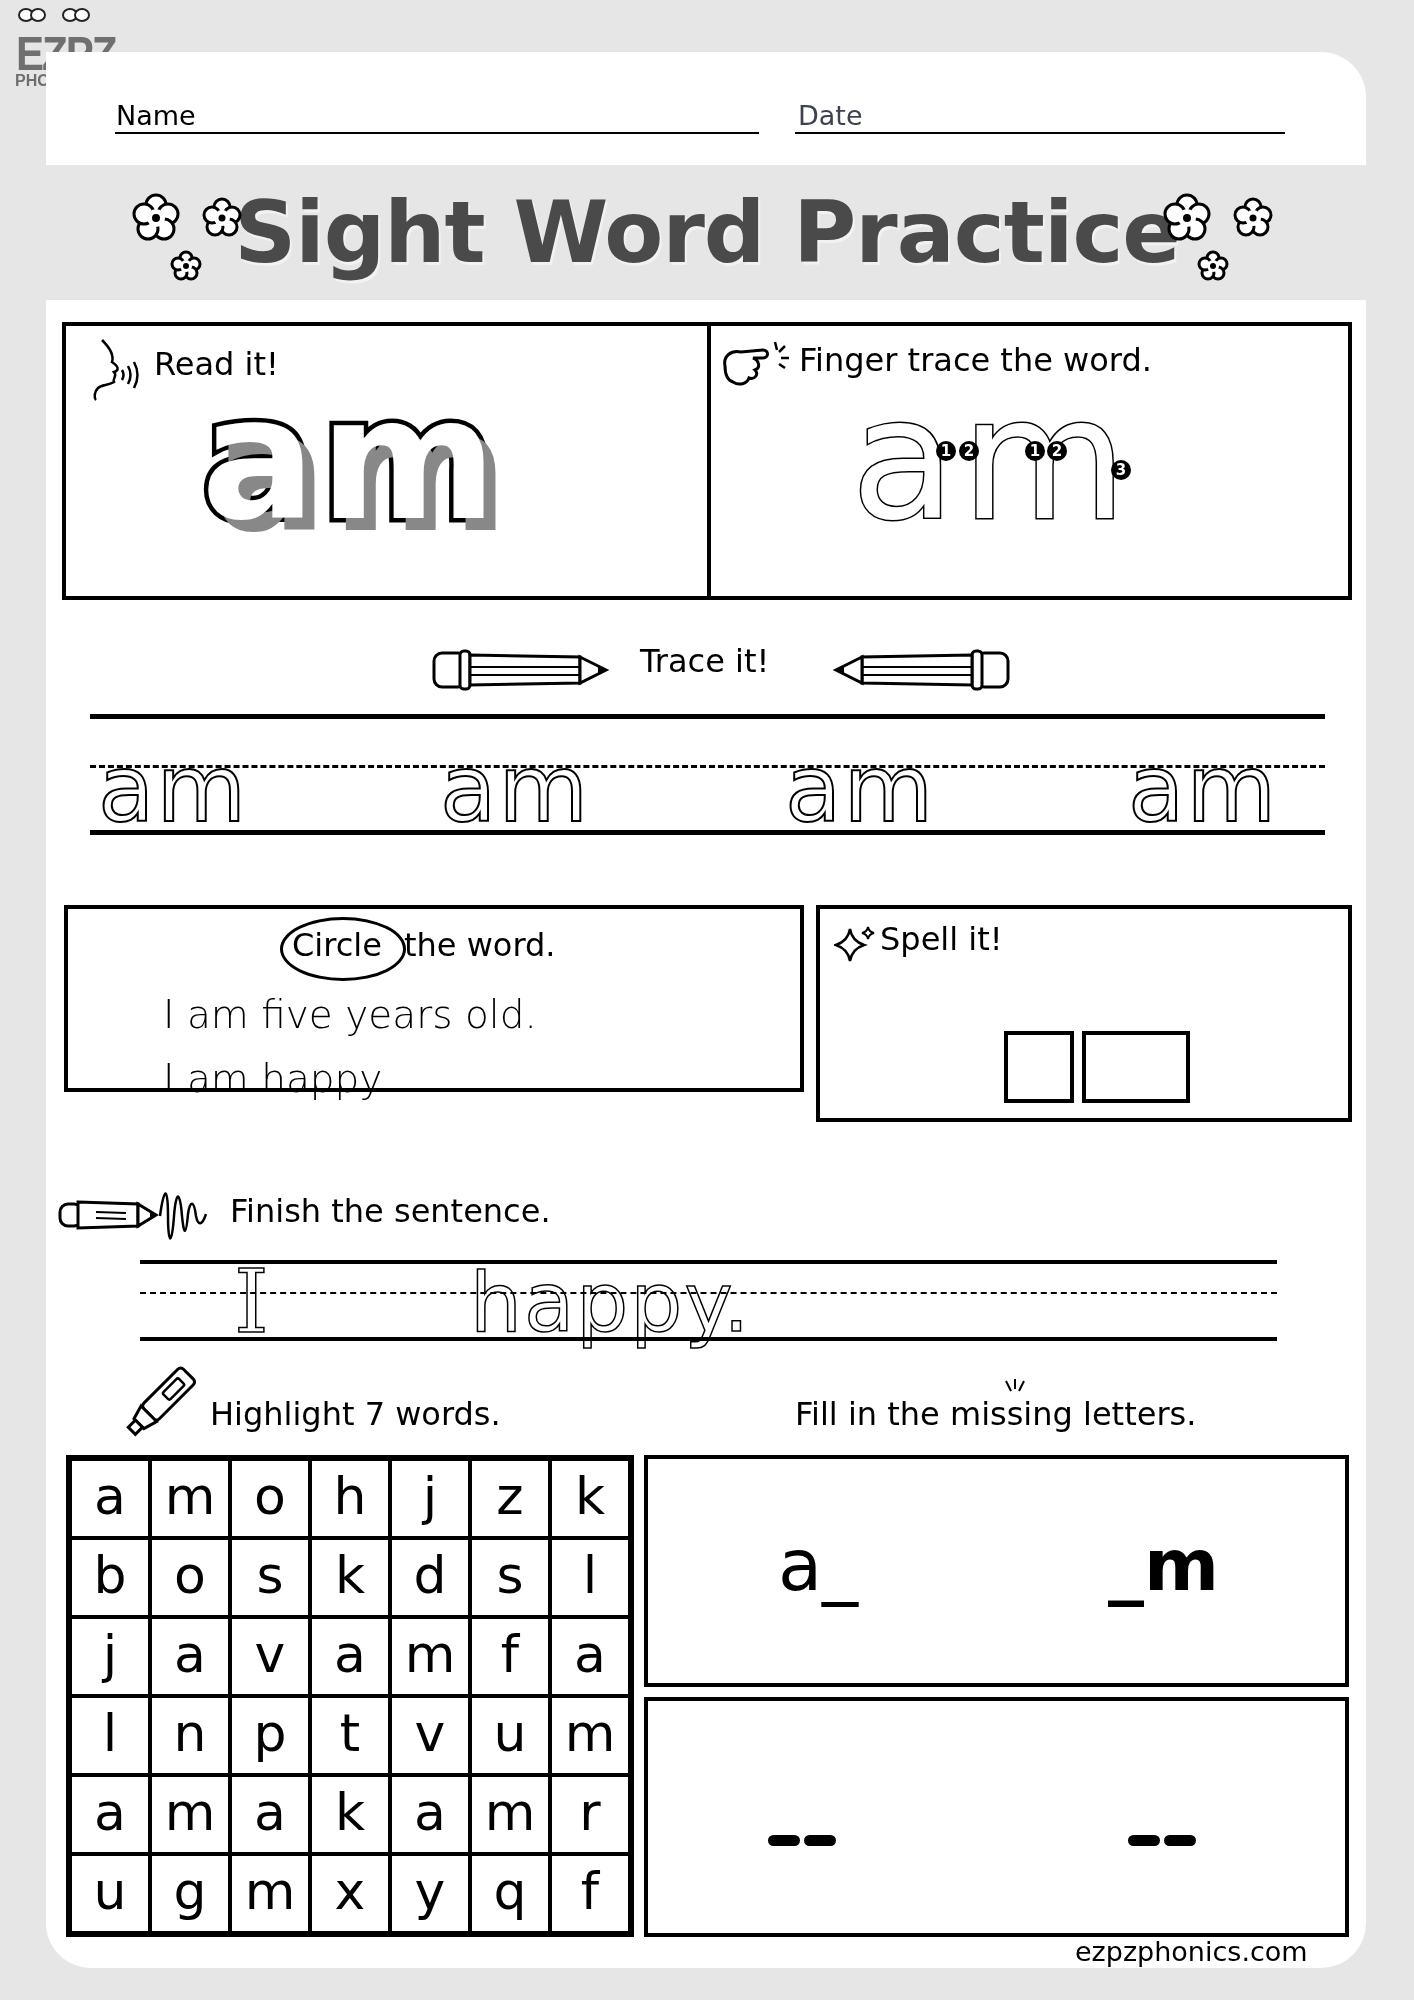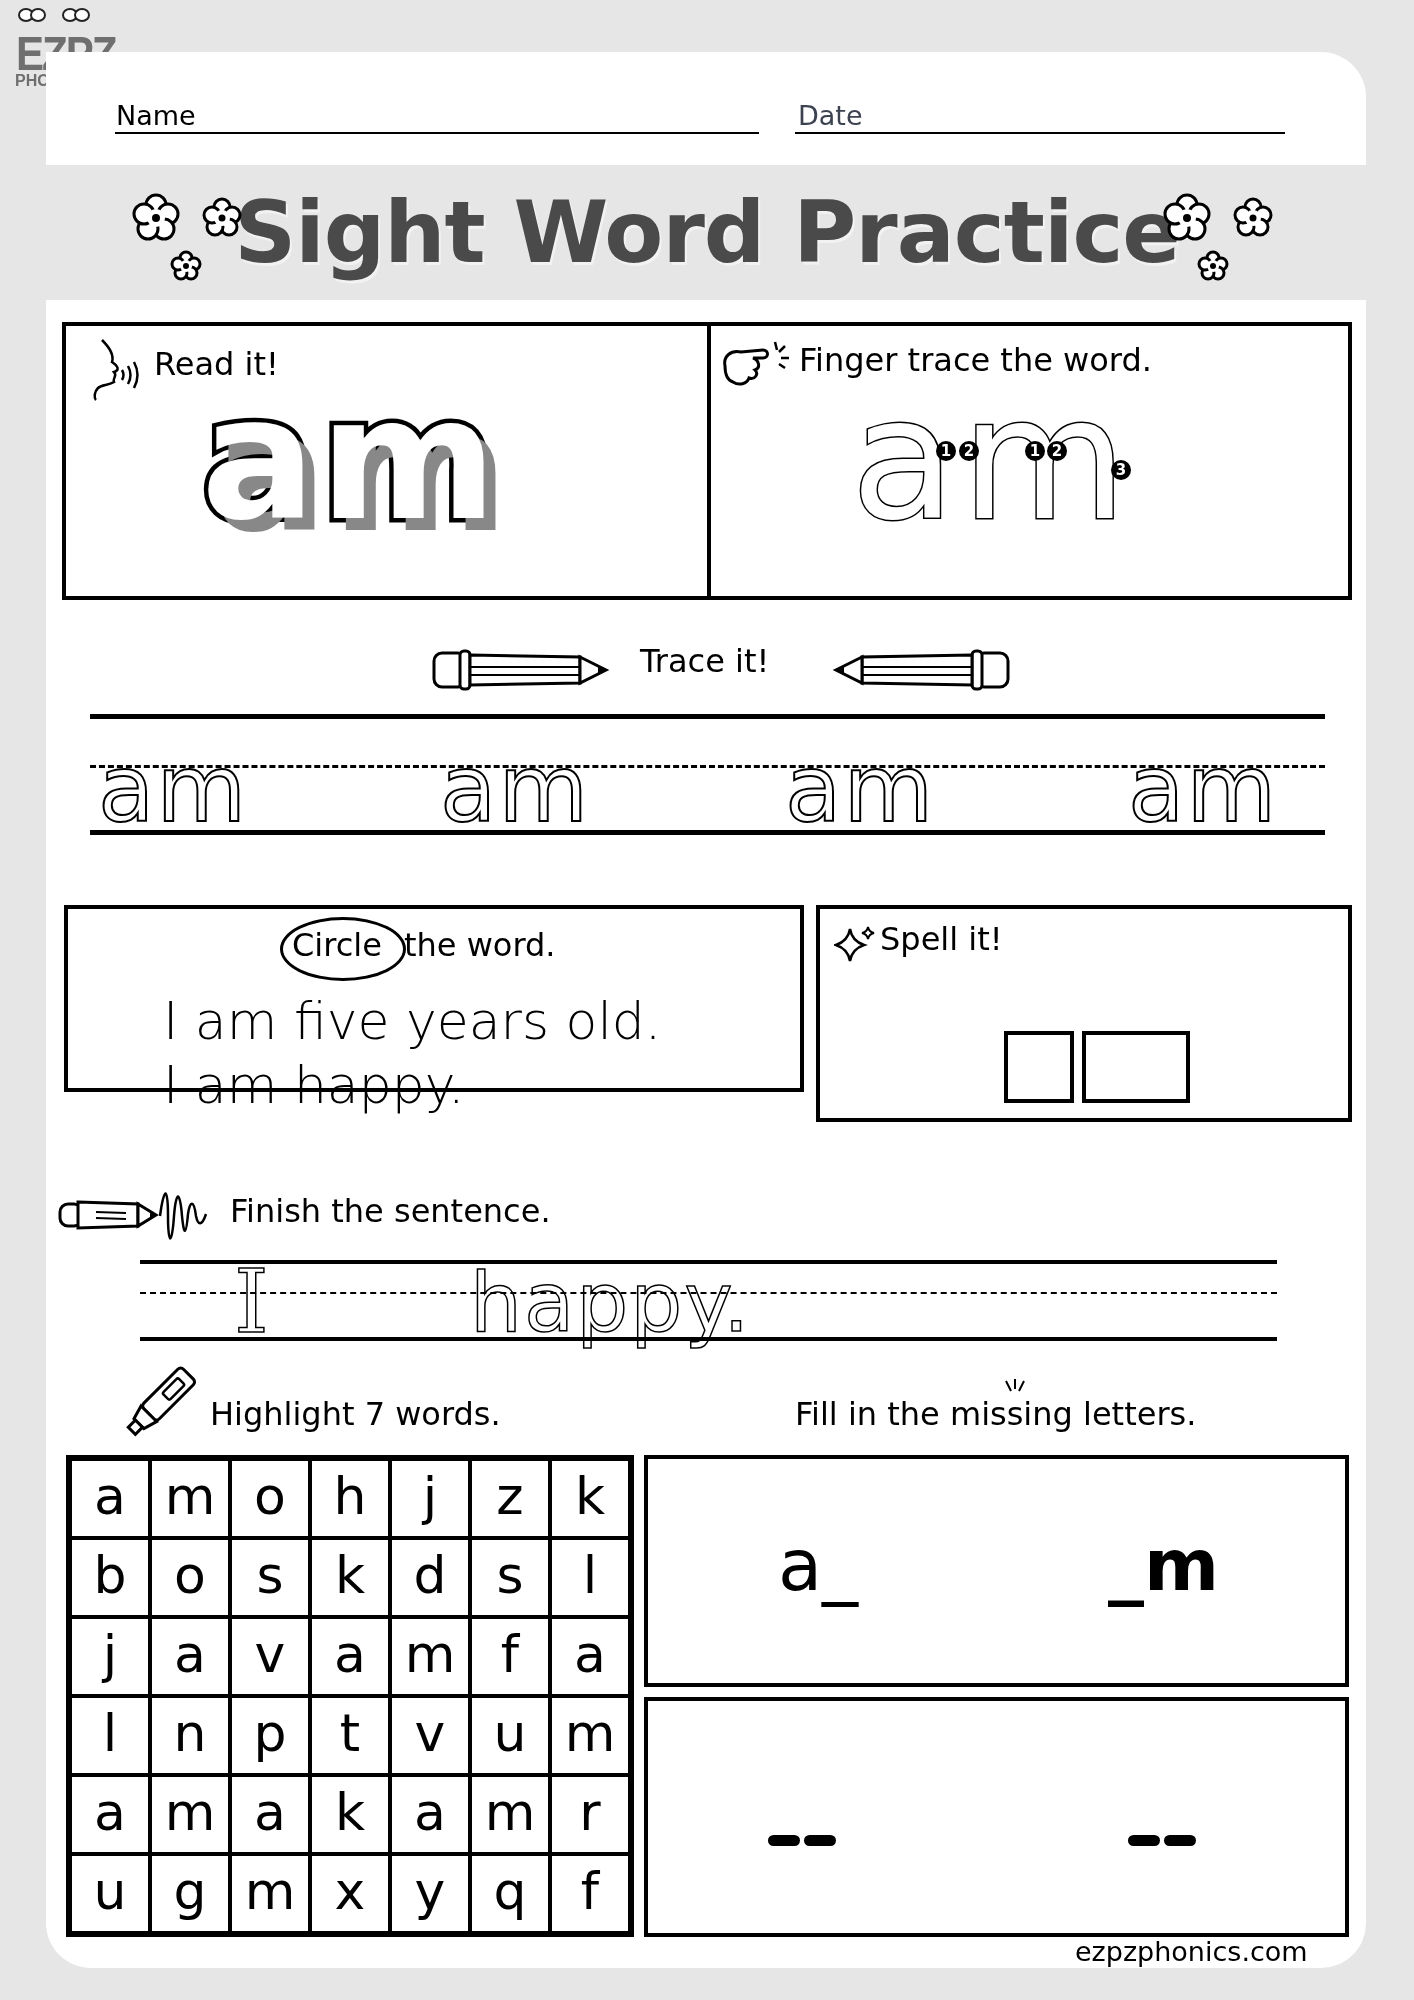--- a/index.html
+++ b/index.html
@@ -25,21 +25,21 @@
   .cap{position:absolute;}
   
   #read-word{position:absolute;left:135px;top:48px;font-family:"DejaVu Sans",sans-serif;font-weight:bold;font-size:170px;line-height:1;color:#fff;-webkit-text-stroke:9px #000;paint-order:stroke fill;text-shadow:12px 12px 0 #888;letter-spacing:4px;}
   #ftrace-word{position:absolute;left:140px;top:48px;font-family:"DejaVu Sans",sans-serif;font-size:170px;line-height:1;color:#fff;-webkit-text-stroke:3px #000;paint-order:stroke fill;letter-spacing:6px;}
   .num{position:absolute;width:20px;height:20px;border-radius:50%;background:#000;color:#fff;font-size:15px;font-weight:bold;line-height:20px;text-align:center;font-family:"DejaVu Sans",sans-serif;}
   
   .solid-line{position:absolute;height:5px;background:#000;}
   .dash-line{position:absolute;height:0;border-top:3px dashed #000;}
   .dotted-word{position:absolute;font-family:"DejaVu Sans",sans-serif;font-size:92px;line-height:1;color:transparent;-webkit-text-stroke:2px #000;letter-spacing:2px;}
   
-  .sent{position:absolute;left:95px;font-family:"DejaVu Sans",sans-serif;font-size:52px;font-weight:300;line-height:1;}
+  .sent{position:absolute;left:95px;font-family:"DejaVu Sans",sans-serif;font-size:39px;font-weight:300;line-height:1;}
   
   #grid{position:absolute;left:66px;top:1455px;width:568px;height:482px;border:4px solid #000;box-sizing:border-box;display:grid;grid-template-columns:repeat(7,1fr);grid-template-rows:repeat(6,1fr);background:#fff;}
   #grid .cell{border:2px solid #000;display:flex;align-items:center;justify-content:center;font-family:"DejaVu Sans",sans-serif;font-size:52px;line-height:1;padding-bottom:6px;box-sizing:border-box;}
   .fill-item{position:absolute;font-family:"DejaVu Sans",sans-serif;font-size:72px;line-height:1;font-weight:500;}
   .blank{position:absolute;height:11px;background:#000;border-radius:6px;}
   #footer-url{position:absolute;left:1075px;top:1938px;font-family:"DejaVu Sans",sans-serif;font-size:27px;line-height:1;}
 </style>
 </head>
 <body>
 

